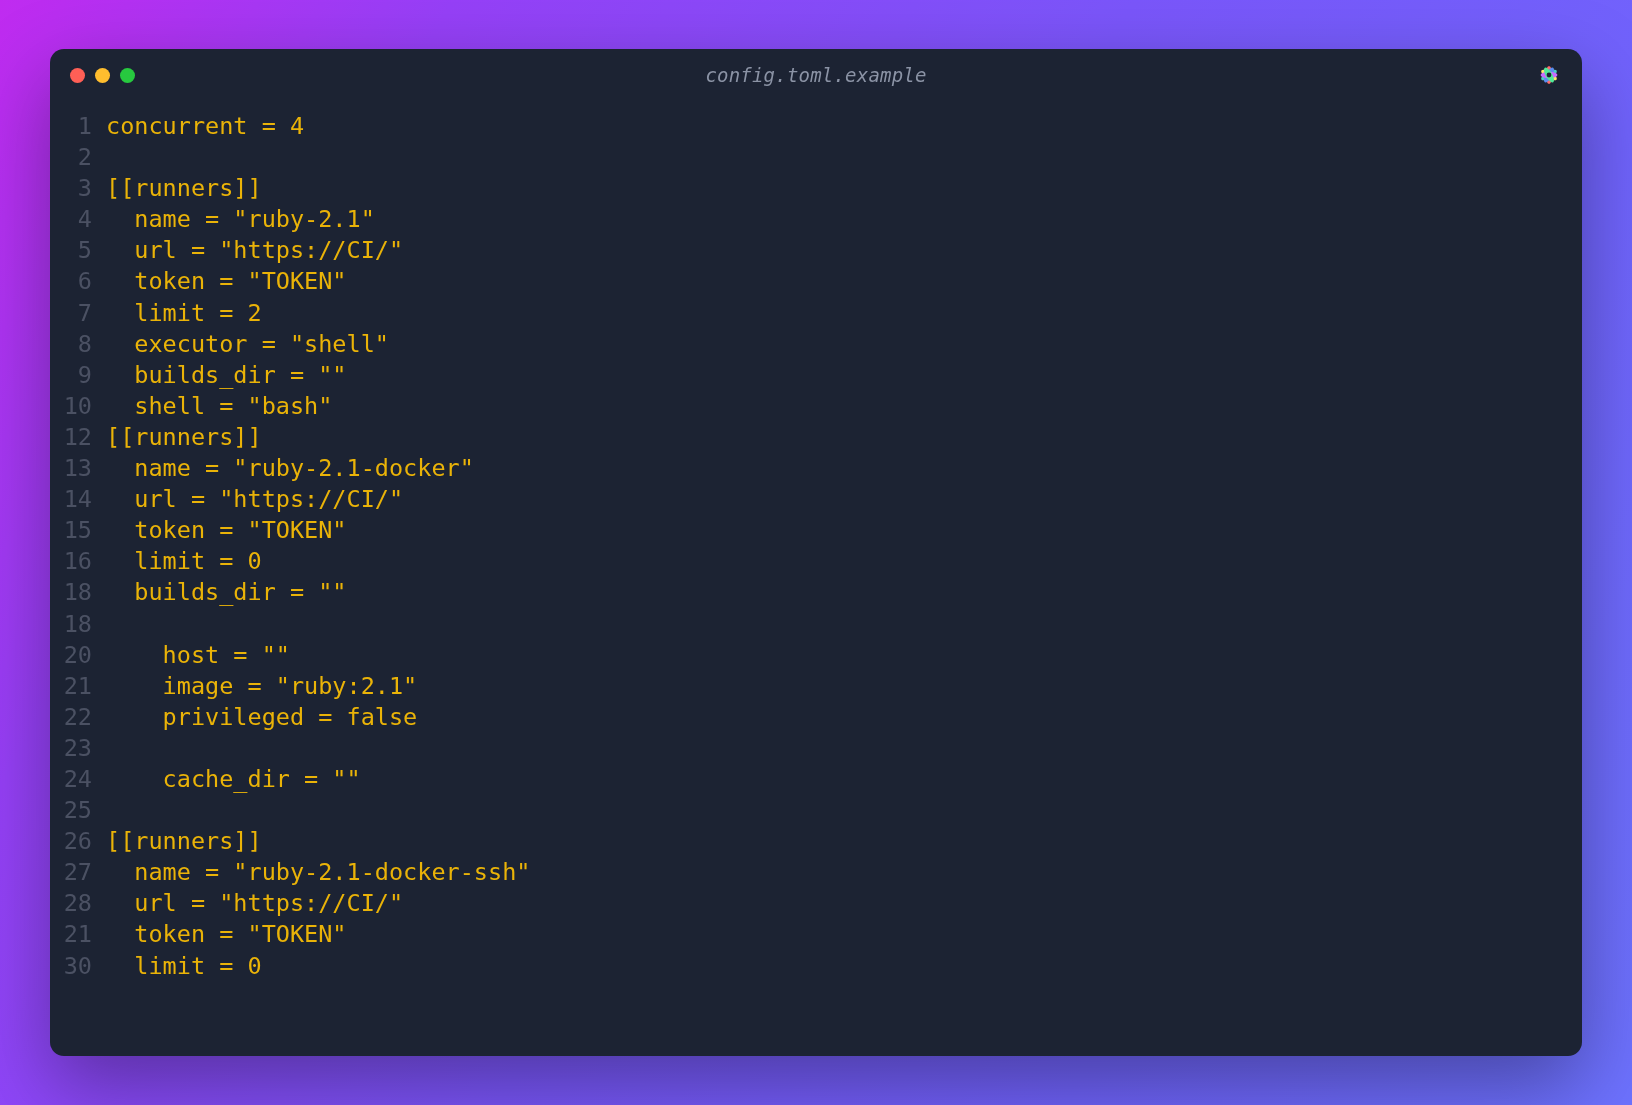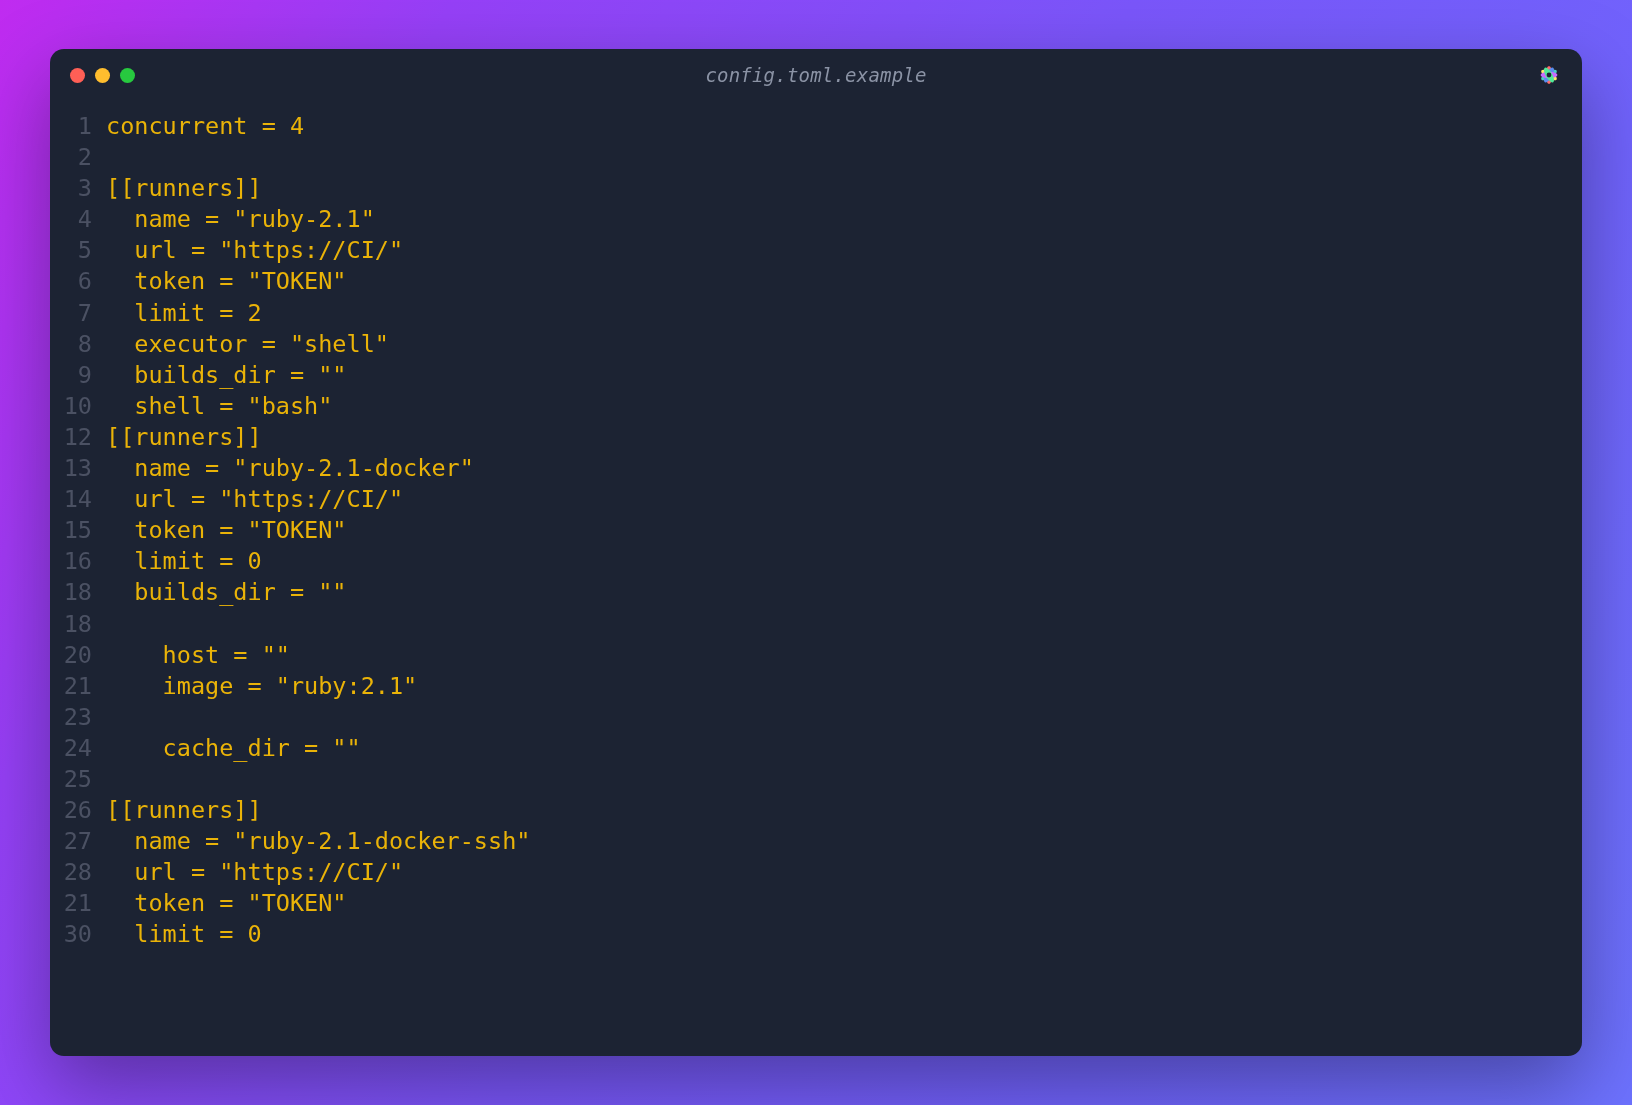--- a/index.html
+++ b/index.html
@@ -108,20 +108,21 @@
       <div class="line"><span class="ln">10</span><span class="code">  shell = "bash"</span></div>
       <div class="line"><span class="ln">12</span><span class="code">[[runners]]</span></div>
       <div class="line"><span class="ln">13</span><span class="code">  name = "ruby-2.1-docker"</span></div>
       <div class="line"><span class="ln">14</span><span class="code">  url = "https://CI/"</span></div>
       <div class="line"><span class="ln">15</span><span class="code">  token = "TOKEN"</span></div>
       <div class="line"><span class="ln">16</span><span class="code">  limit = 0</span></div>
       <div class="line"><span class="ln">18</span><span class="code">  builds_dir = ""</span></div>
       <div class="line"><span class="ln">18</span></div>
       <div class="line"><span class="ln">20</span><span class="code">    host = ""</span></div>
       <div class="line"><span class="ln">21</span><span class="code">    image = "ruby:2.1"</span></div>
+      <div class="line"><span class="ln">22</span><span class="code">    privileged = false</span></div>
       <div class="line"><span class="ln">23</span></div>
       <div class="line"><span class="ln">24</span><span class="code">    cache_dir = ""</span></div>
       <div class="line"><span class="ln">25</span><span class="code"></span></div>
       <div class="line"><span class="ln">26</span><span class="code">[[runners]]</span></div>
       <div class="line"><span class="ln">27</span><span class="code">  name = "ruby-2.1-docker-ssh"</span></div>
       <div class="line"><span class="ln">28</span><span class="code">  url = "https://CI/"</span></div>
       <div class="line"><span class="ln">21</span><span class="code">  token = "TOKEN"</span></div>
       <div class="line"><span class="ln">30</span><span class="code">  limit = 0</span></div>
     </div>
 </div>

